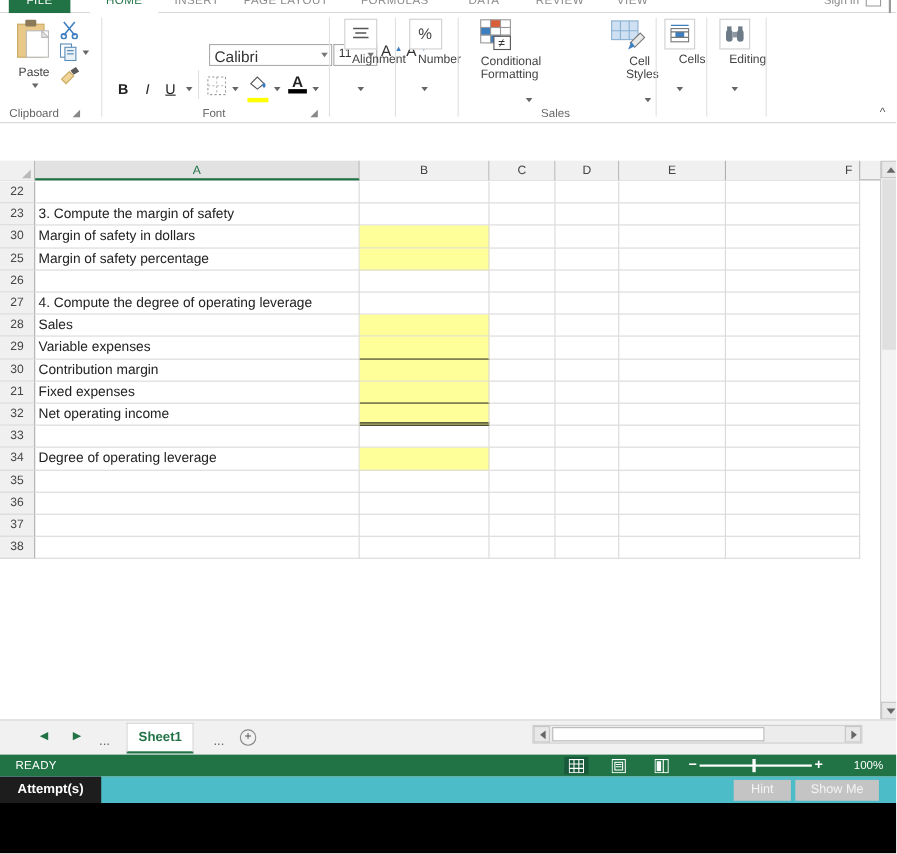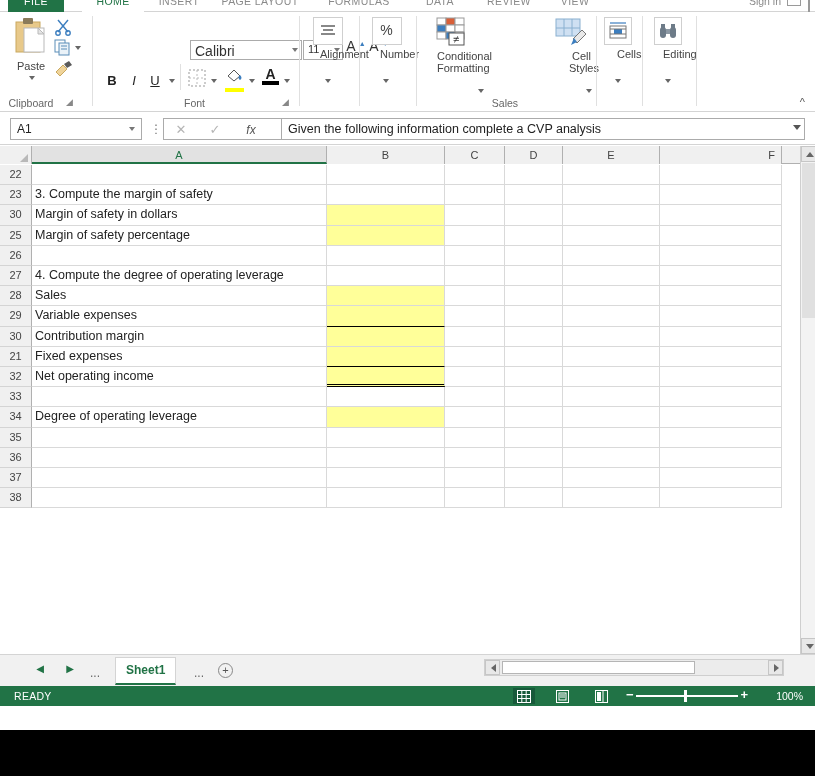--- a/index.html
+++ b/index.html
@@ -730,36 +730,20 @@
         </div>
         <div class="lbl">Editing</div>
         <span class="caret-d" style="position:absolute;left:23px;top:62px;"></span>
       </div>
     </div>
     <div class="gsep" style="left:696px;"></div>
 
     <div class="collapse-ribbon">^</div>
   </div>
 
-  <div class="fbar">
-    <div class="namebox">
-      <span>A1</span>
-      <div class="cbcaret" style="top:8px;right:6px;"></div>
-    </div>
-    <div class="fbdots">⋮</div>
-    <div class="fbbtns">
-      <div class="fbbtn" style="left:2px;">✕</div>
-      <div class="fbbtn" style="left:36px;">✓</div>
-      <div class="fbbtn" style="left:72px;font-style:italic;color:#555;font-size:12px;"><i>fx</i></div>
-    </div>
-    <div class="fbinput">
-      <span>Given the following information complete a CVP analysis</span>
-    </div>
-    <div class="fbexpand"></div>
-  </div>
 
   <div class="gridwrap">
     <div class="colhdr-row">
       <div class="corner"></div>
       <div class="colhdr sel" style="left:32px;width:295px;">A</div>
       <div class="colhdr" style="left:327px;width:118px;">B</div>
       <div class="colhdr" style="left:445px;width:60px;">C</div>
       <div class="colhdr" style="left:505px;width:58px;">D</div>
       <div class="colhdr" style="left:563px;width:97px;">E</div>
       <div class="colhdr" style="left:660px;width:122px;text-align:right;padding-right:6px;">F</div>
@@ -944,15 +928,20 @@
     </div>
     <div class="zoomslider">
       <div class="zs-minus" style="left:0;">−</div>
       <div class="zs-line"></div>
       <div class="zs-thumb"></div>
       <div class="zs-plus" style="right:0;">+</div>
     </div>
     <div class="zoompct">100%</div>
   </div>
 
+  <div class="attemptbar">
+    <div class="attempt-badge">Attempt(s)</div>
+    <div class="abtn" style="left:667px;width:52px;">Hint</div>
+    <div class="abtn" style="left:723px;width:76px;">Show Me</div>
+  </div>
 
   <div class="blackbar"></div>
 </div>
 
 </body></html>

